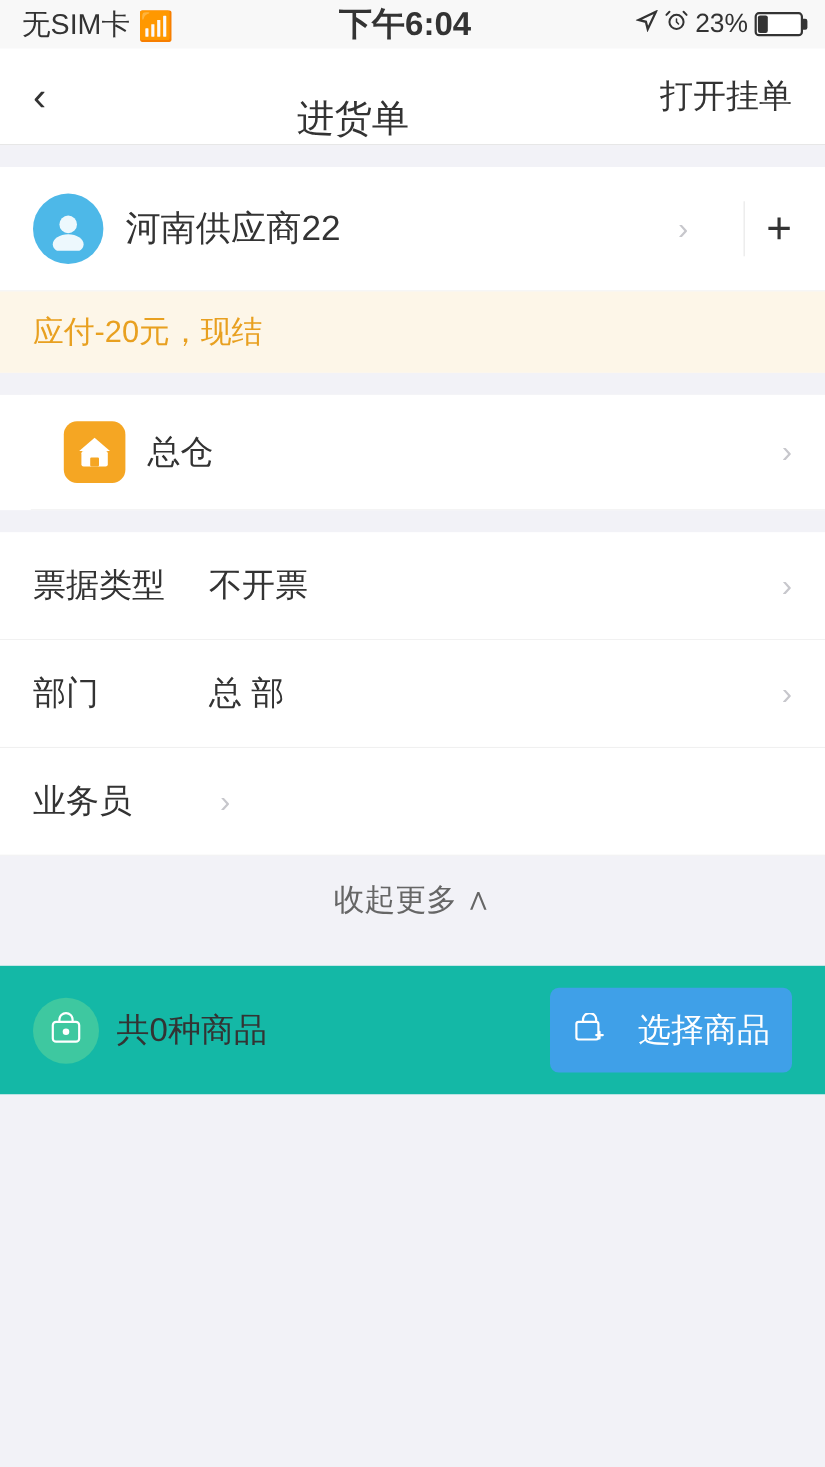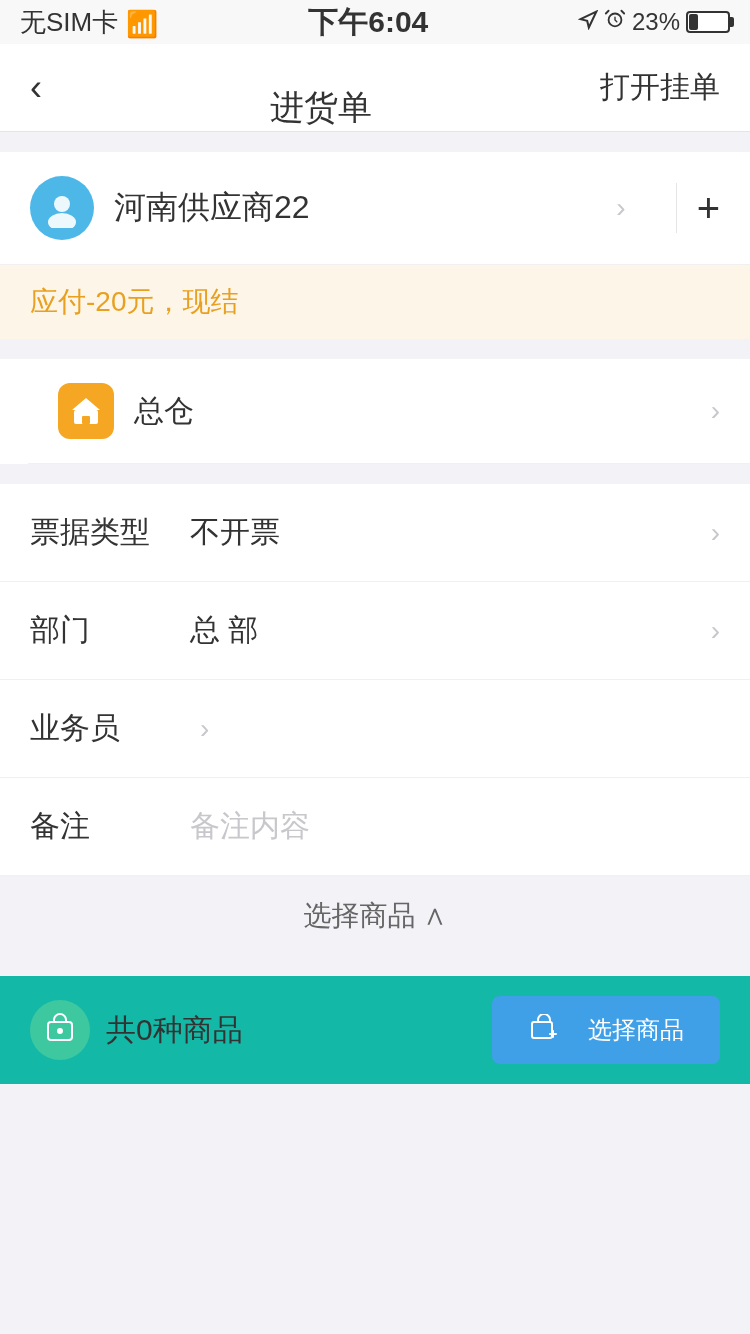--- a/index.html
+++ b/index.html
@@ -244,22 +244,22 @@
     }
     .product-left {
       display: flex;
       align-items: center;
     }
     .select-btn {
       background: #3fa0e8;
       color: #fff;
       border: none;
       border-radius: 8px;
-      padding: 18px 36px;
-      font-size: 24px;
+      padding: 18px 20px;
+      font-size: 30px;
       display: flex;
       align-items: center;
       gap: 28px;
       cursor: pointer;
     }
     .select-btn svg { width: 32px; height: 32px; }
 
     .main-bg {
       min-height: 300px;
       background: #f2f2f7;
@@ -348,28 +348,24 @@
     <span class="form-label">部门</span>
     <span class="form-value">总 部</span>
     <span class="form-chevron">›</span>
   </div>
 
   <div class="form-row">
     <span class="form-label">业务员</span>
     <span class="form-chevron">›</span>
   </div>
 
-  <div class="form-row">
-    <span class="form-label">备注</span>
-    <span class="form-placeholder">备注内容</span>
-  </div>
-
-</div>
-
-<div class="collapse-bar">选择商品 ∧</div>
+
+</div>
+
+<div class="collapse-bar">收起更多 ∧</div>
 
 <div class="section-gap"></div>
 
 <div class="bottom-bar">
   <div class="product-left">
     <div class="product-count-icon">
       <svg viewBox="0 0 36 36" fill="none">
         <rect x="6" y="10" width="24" height="18" rx="3" stroke="#fff" stroke-width="2" fill="none"></rect>
         <path d="M12 10V8a6 6 0 0 1 12 0v2" stroke="#fff" stroke-width="2" fill="none"></path>
         <circle cx="18" cy="19" r="3" fill="#fff"></circle>

